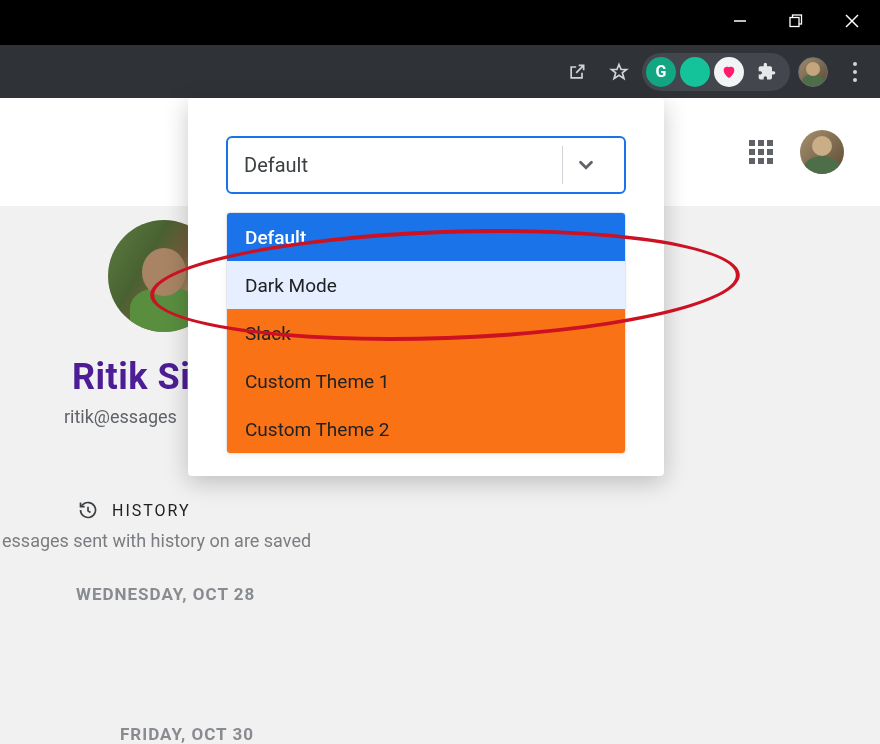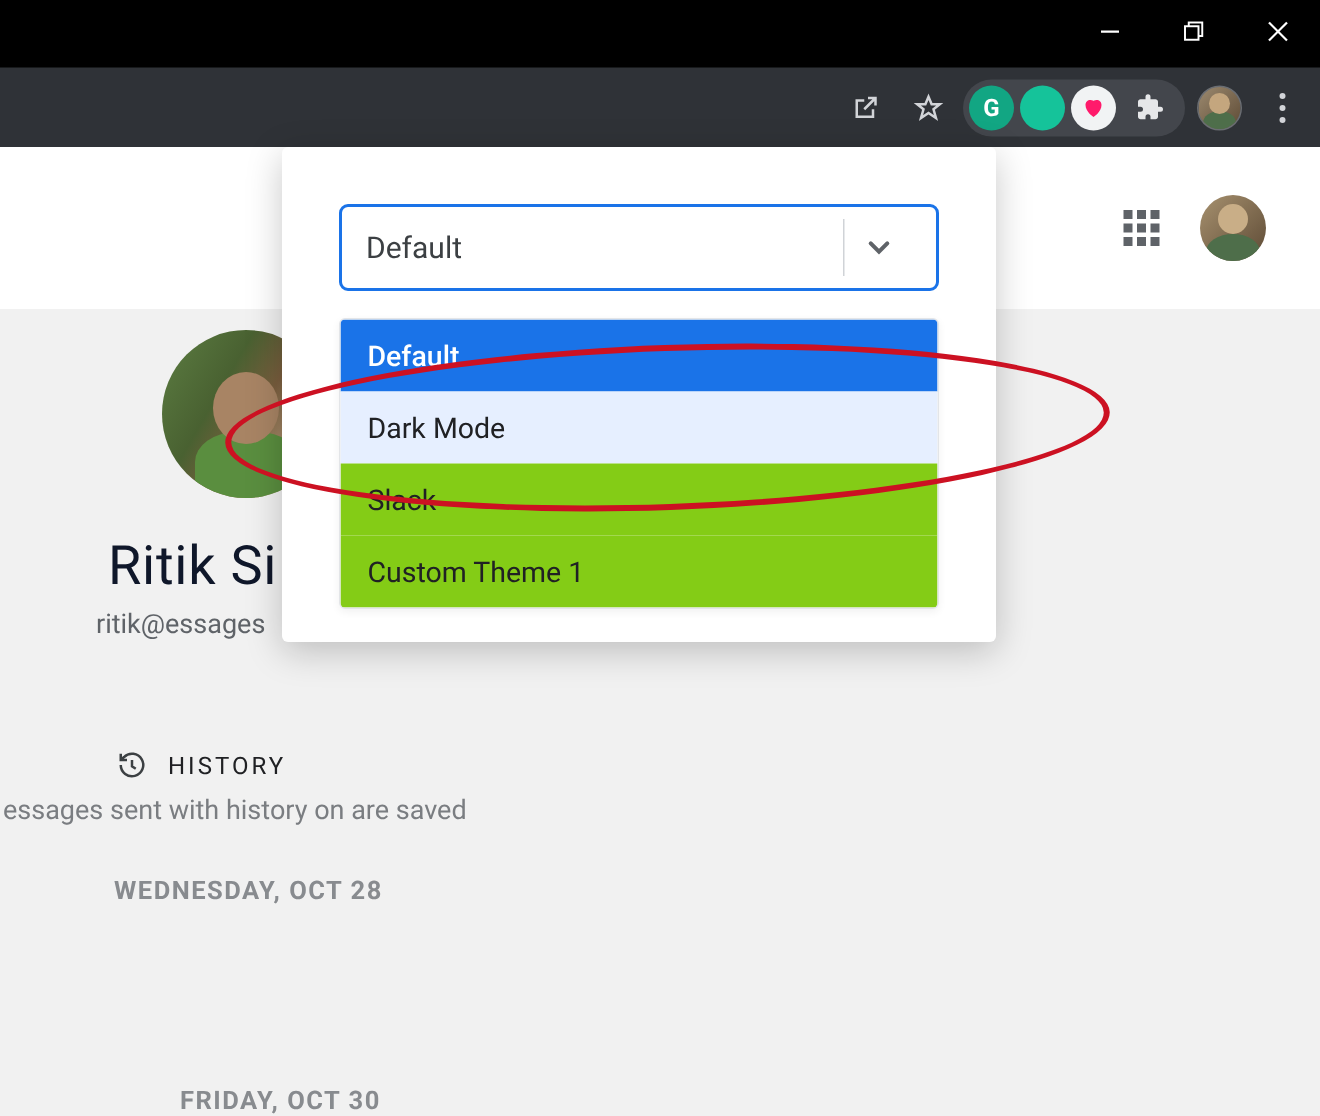--- a/index.html
+++ b/index.html
@@ -39,41 +39,41 @@
   .avatar-lg::before { content:""; position:absolute; width:36px; height:24px; background:#4e6e4a; border-radius:50% 50% 0 0; bottom:-6px; }
 
   
   .content { position: relative; background:#f1f1f1; height: calc(744px - 42px - 56px - 108px); padding-top: 8px; }
   .content-inner { position: relative; width: 100%; height: 100%; }
 
   .profile-photo { position:absolute; left:108px; top:6px; width:112px; height:112px; border-radius:50%; overflow:hidden; background: linear-gradient(120deg,#5c7d42 0%,#496131 35%, #7a5e3e 55%, #b59a78 75%); }
   .profile-photo::after { content:""; position:absolute; width:44px; height:48px; background:#a88464; border-radius:50%; top:28px; left:34px; }
   .profile-photo::before { content:""; position:absolute; width:70px; height:50px; background:#5a8e3f; bottom:-6px; left:22px; border-radius:40% 40% 0 0; }
 
-  .display-name { position:absolute; left:72px; top:142px; font-size:36px; font-weight:400; color:#0f172a; letter-spacing:0.5px; }
+  .display-name { position:absolute; left:72px; top:142px; font-size:36px; font-weight:700; color:#4c1d95; letter-spacing:0.5px; }
   .email { position:absolute; left:64px; top:192px; font-size:18px; color:#5f6368; }
 
   .hist-row { position:absolute; left:78px; top:286px; display:flex; align-items:center; gap:14px; }
   .hist-row svg { width:20px; height:20px; }
   .hist-label { font-size:16px; font-weight:400; letter-spacing:2px; color:#202124; }
   .hist-desc { position:absolute; left:2px; top:316px; font-size:18px; color:#7a7d81; }
 
   .date-row { position:absolute; font-size:17px; font-weight:700; letter-spacing:1px; color:#888b8f; }
   .date1 { left:76px; top:370px; }
   .date2 { left:120px; top:510px; }
 
   
   .dropdown-panel { position:absolute; left:188px; top:98px; width:476px; background:#fff; border-radius:4px; box-shadow: 0 6px 24px rgba(0,0,0,0.22); padding: 38px 38px 22px 38px; z-index: 30; }
   .select-box { height:58px; border:2px solid #1a73e8; border-radius:6px; display:flex; align-items:center; justify-content:space-between; padding:0 16px; cursor:pointer; }
   .select-value { font-size:20px; color:#3c4043; }
   .select-caret { width:46px; height:38px; border-left:1px solid #d0d3d7; display:flex; align-items:center; justify-content:center; }
   .select-caret svg { width:22px; height:22px; }
 
   .options-list { margin-top:18px; border:1px solid #e3e5e8; border-radius:4px; overflow:hidden; box-shadow:0 2px 6px rgba(0,0,0,0.06); }
-  .option { height:48px; display:flex; align-items:center; padding:0 18px; font-size:19px; color:#202124; cursor:pointer; background:#84cc16; }
+  .option { height:48px; display:flex; align-items:center; padding:0 18px; font-size:19px; color:#202124; cursor:pointer; background:#f97316; }
   .option.selected { background:#1a73e8; color:#fff; font-weight:500; }
   .option.highlight { background:#e6efff; }
 
   
   .red-ellipse { position:absolute; left:150px; top:230px; width:590px; height:110px; border:4px solid #cc1122; border-radius:50%; z-index:40; pointer-events:none; transform: rotate(-2deg); }
 </style>
 </head>
 <body>
 
 <div class="win-titlebar">
@@ -179,16 +179,17 @@
       <svg viewBox="0 0 24 24">
           <path fill="none" stroke="#5f6368" stroke-width="3" stroke-linecap="round" d="M6 9l6 6 6-6"></path>
         </svg>
     </div>
   </div>
   <div class="options-list">
     <div class="option selected">Default</div>
     <div class="option highlight">Dark Mode</div>
     <div class="option">Slack</div>
     <div class="option">Custom Theme 1</div>
+    <div class="option">Custom Theme 2</div>
   </div>
 </div>
 
 <div class="red-ellipse"></div>
 
 </body></html>

